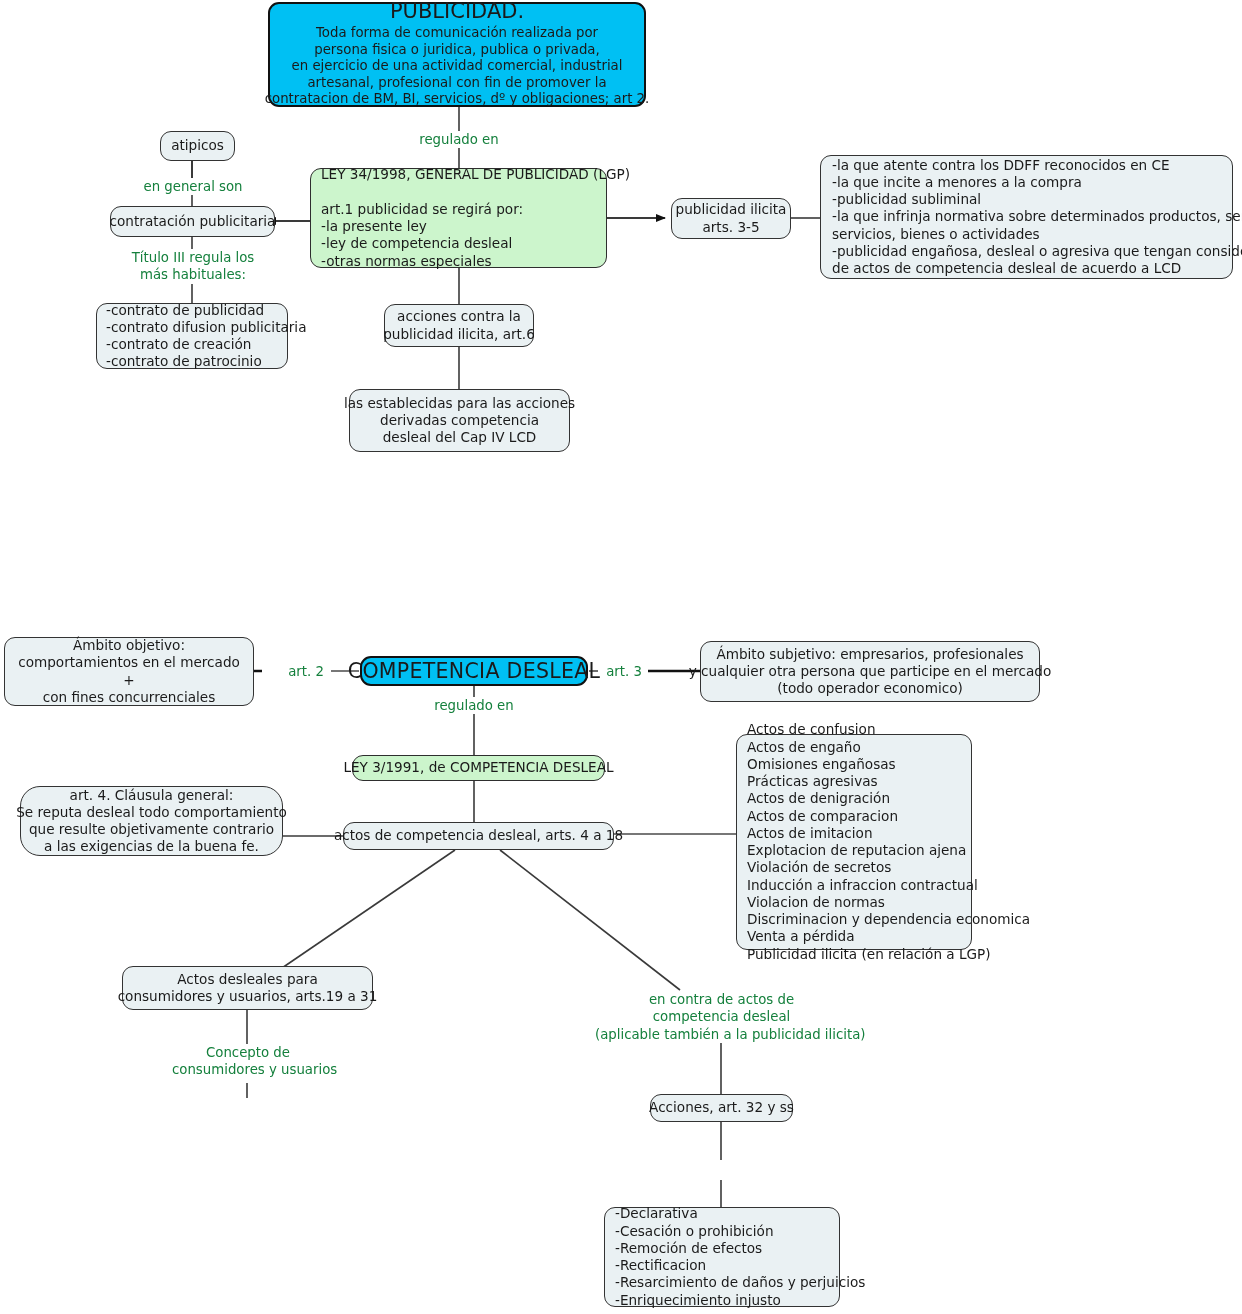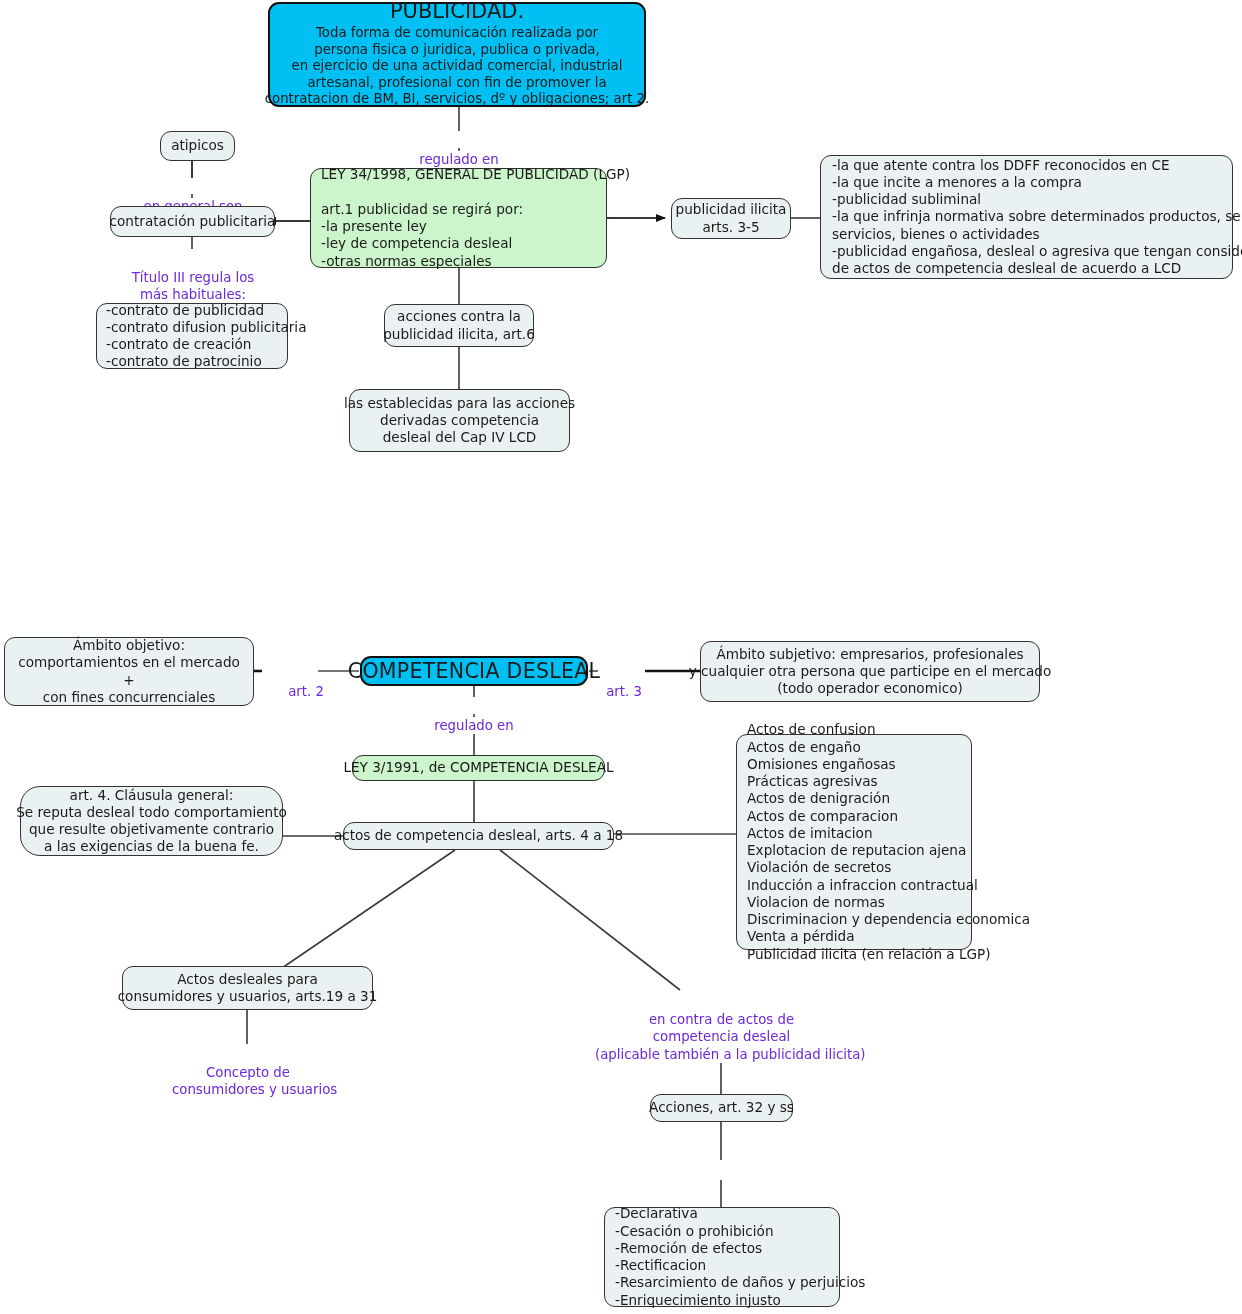--- a/index.html
+++ b/index.html
@@ -50,23 +50,22 @@
     padding-bottom: 1px;
   }
   .title-sub { font-size: 13.3px; line-height: 1.24; }
 
   .edge-label {
     position: absolute;
     font-size: 13.3px;
     line-height: 1.3;
     text-align: center;
     white-space: pre;
-    color: #6d28d9;
+    color: #15803d;
     background: #ffffff;
-    margin-top: 20px;
   }
   .t135  { font-size: 13.6px; }
   .t20   { font-size: 20.5px; letter-spacing: 0.3px; }
 </style>
 </head>
 <body>
 
 <div id="canvas">
 
   <svg id="edges" viewBox="0 0 1242 1314">

